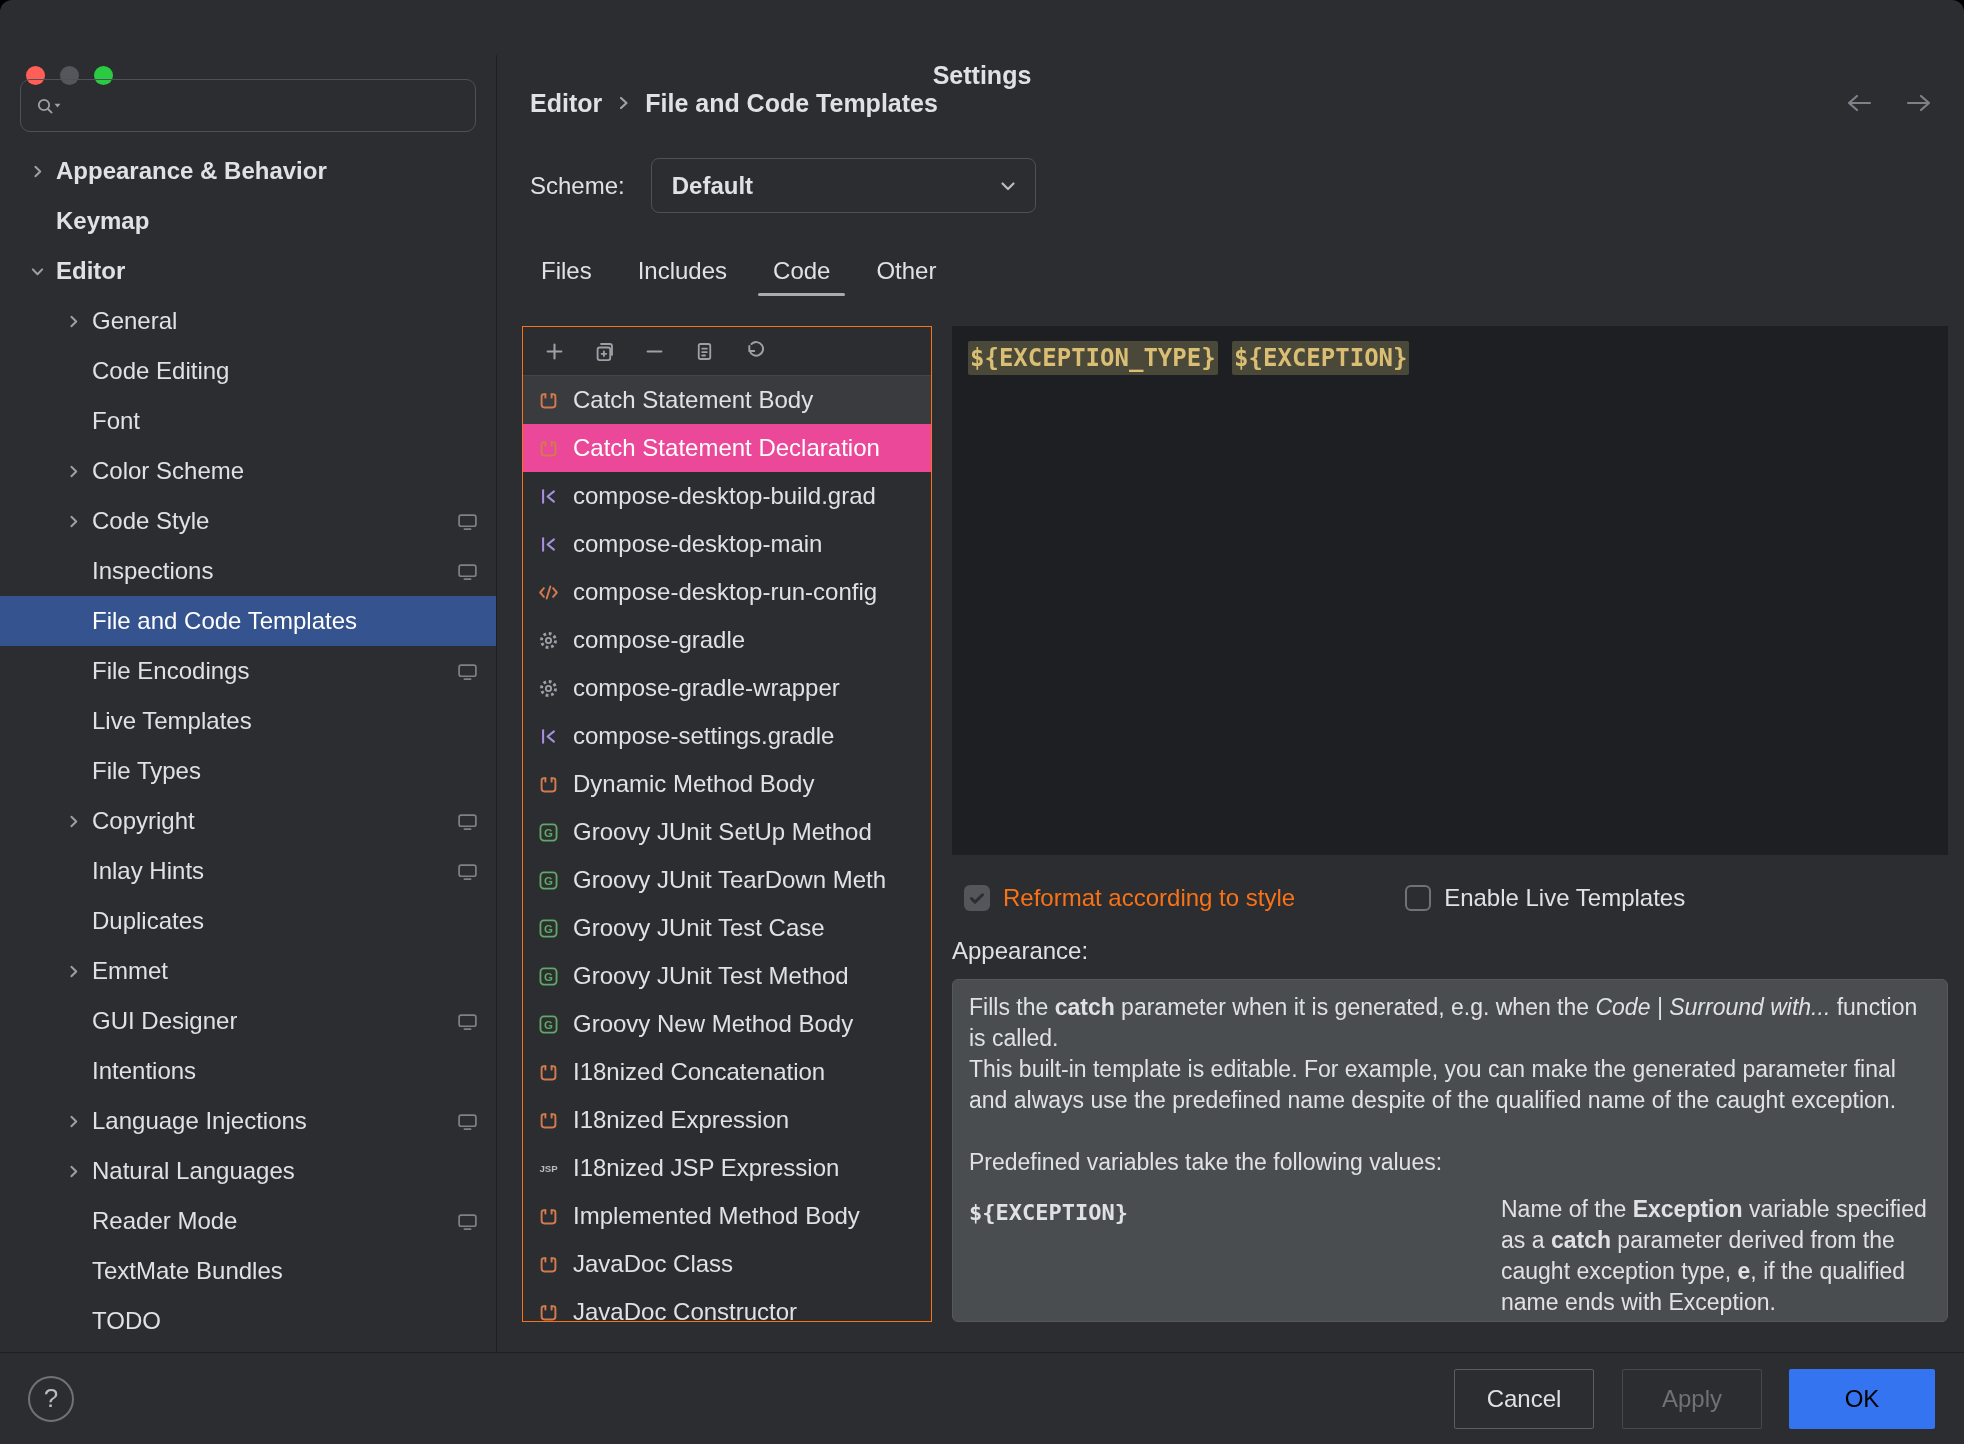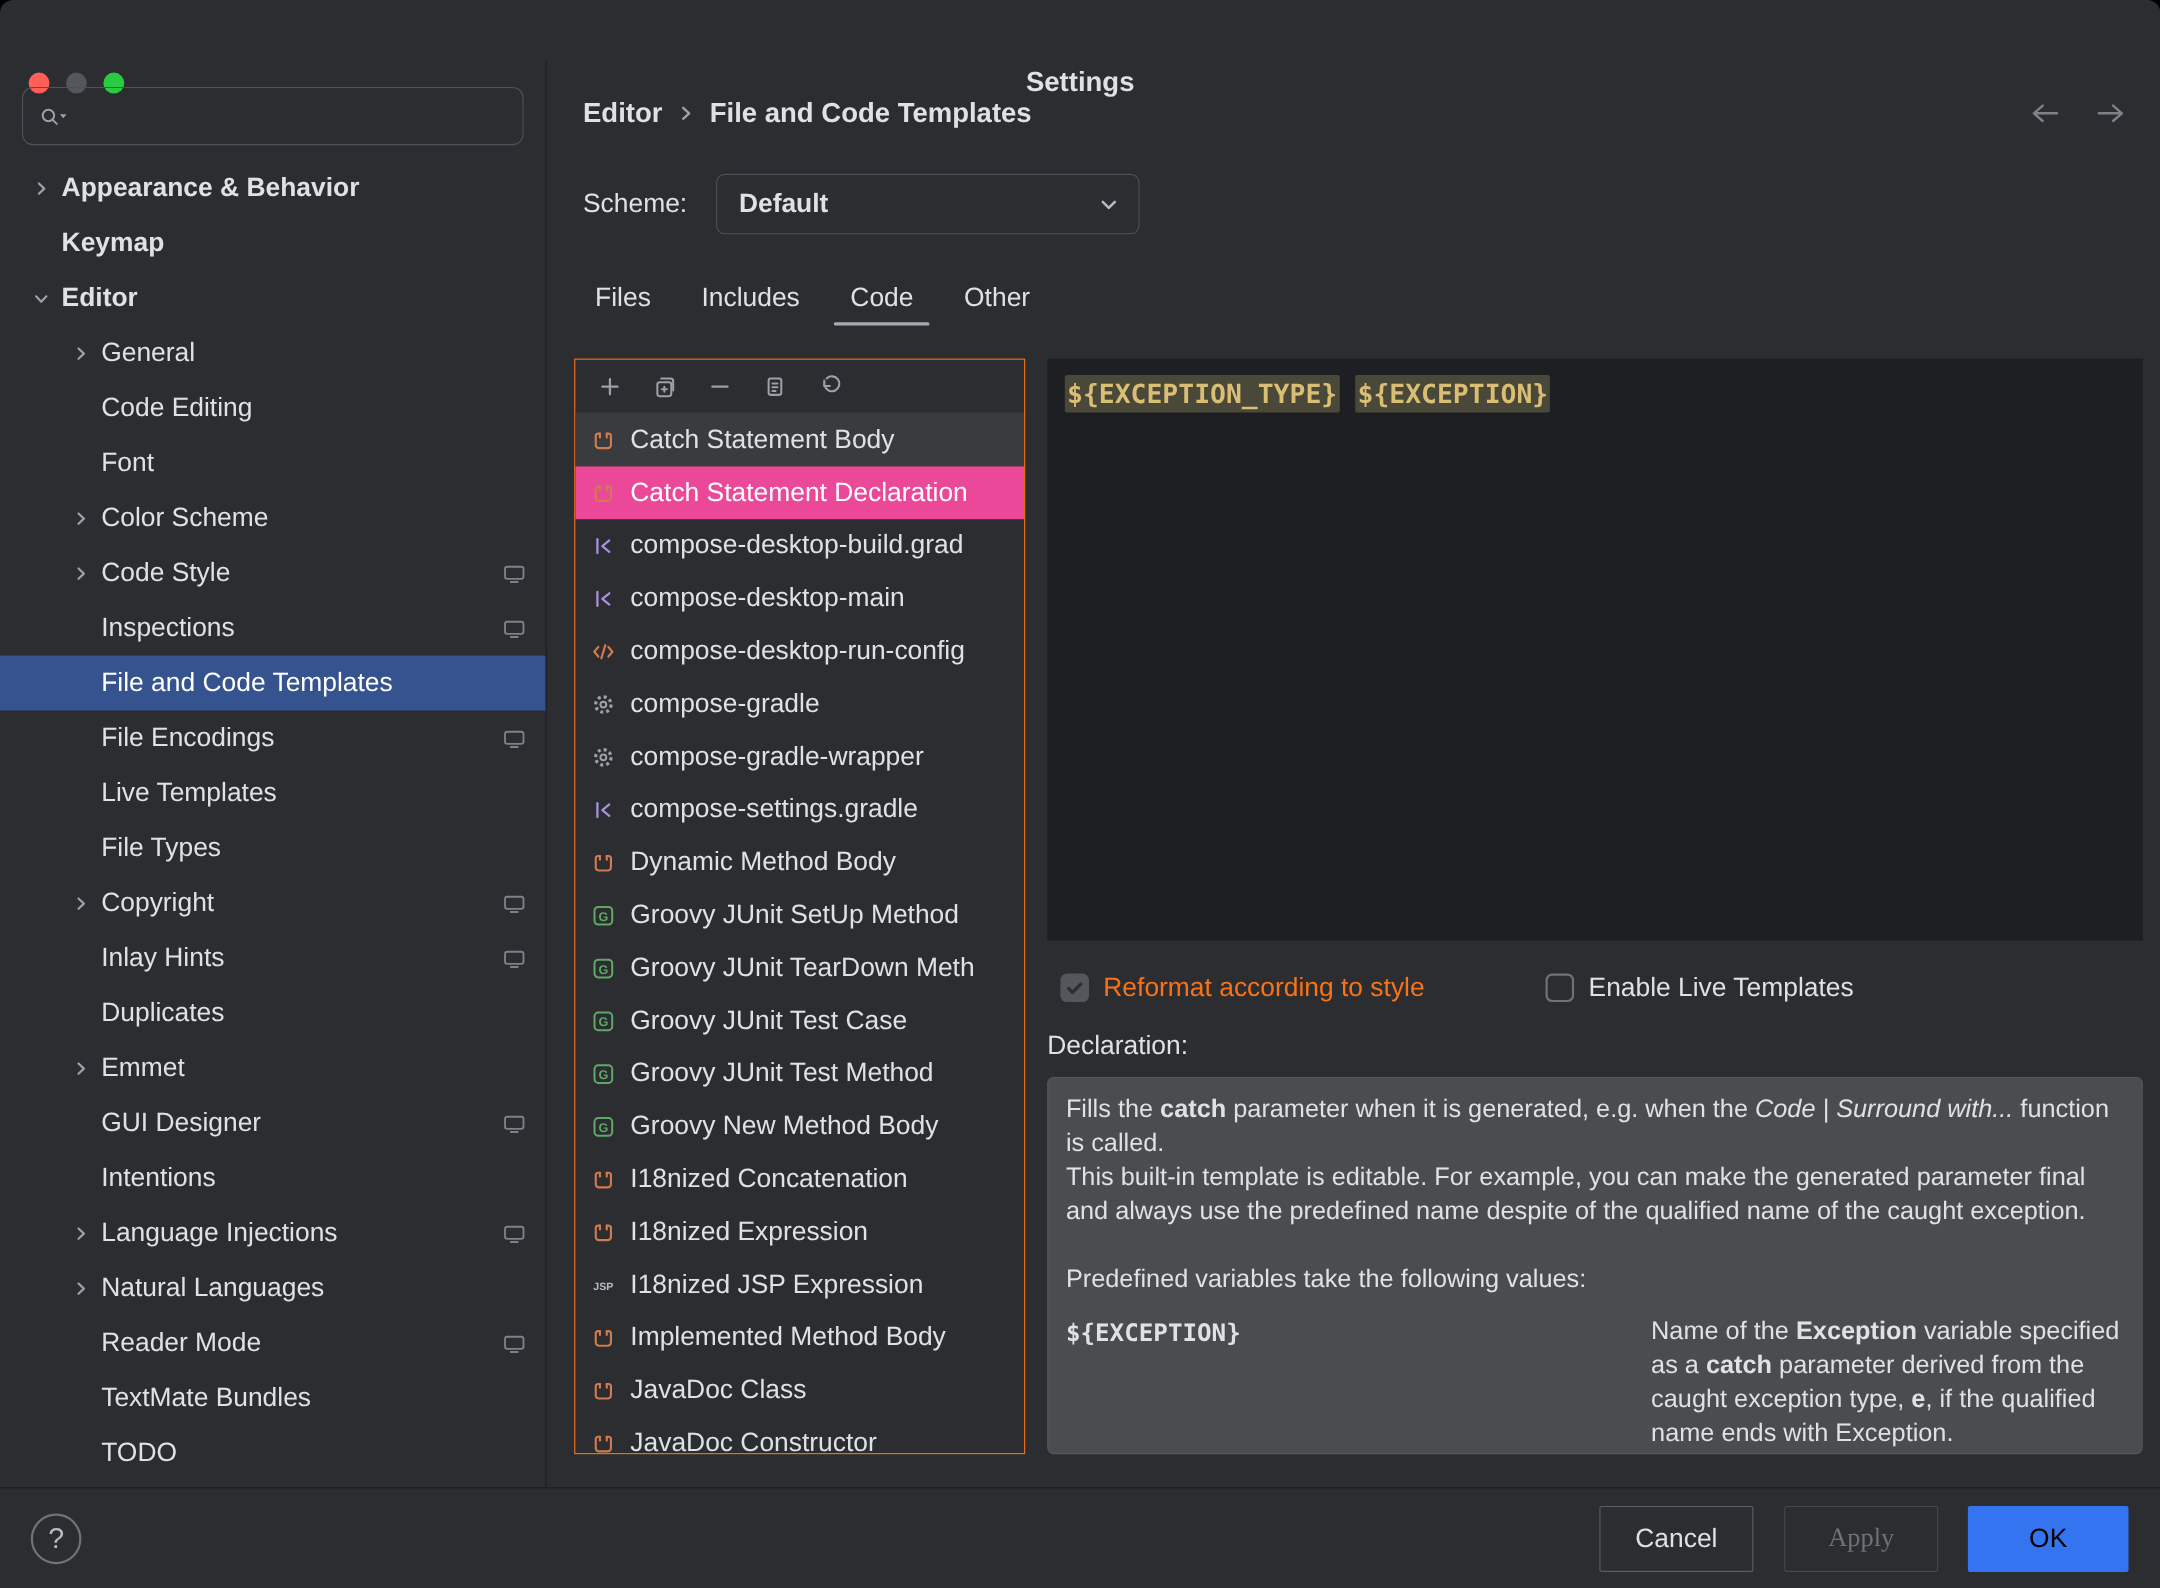--- a/index.html
+++ b/index.html
@@ -99,21 +99,21 @@
 
   
   .footer{position:absolute;left:0;right:0;bottom:0;height:92px;border-top:1px solid #1E1F22;
           background:#2B2D30;display:flex;align-items:center;padding:0 29px 0 28px;box-sizing:border-box;}
   .help-btn{width:46px;height:46px;border-radius:50%;border:2px solid #6E7378;color:#B9BCC2;
             font-size:26px;display:flex;align-items:center;justify-content:center;box-sizing:border-box;}
   .spacer{flex:1;}
   .btn{height:60px;border-radius:2px;font-size:24px;display:flex;align-items:center;justify-content:center;
        box-sizing:border-box;}
   .btn-cancel{width:140px;border:1px solid #5A5E64;color:#DFE1E5;background:transparent;margin-right:28px;}
-  .btn-apply{width:140px;border:1px solid #46484D;color:#6E7176;background:transparent;margin-right:27px;font-family:Liberation Serif, serif;}
+  .btn-apply{width:140px;border:1px solid #46484D;color:#6E7176;background:transparent;margin-right:27px;}
   .btn-ok{width:146px;background:#3574F0;color:#000000;}
 </style>
 </head>
 <body>
 
 <div class="window">
 
   <div class="titlebar">
     <div class="lights">
       <span class="light red"></span>
@@ -602,21 +602,21 @@
                 </svg>
               </span>
             <span class="opt-label">Reformat according to style</span>
           </div>
           <div class="opt opt2" id="opt-live">
             <span class="cbx" id="cbx-live"></span>
             <span class="opt-label">Enable Live Templates</span>
           </div>
         </div>
 
-        <div class="desc-label">Declaration:</div>
+        <div class="desc-label">Appearance:</div>
         <div class="desc-box" id="descbox">
             <div class="para"><span>Fills the </span><span class="b">catch</span><span> parameter when it is generated, e.g. when the </span><span class="i">Code | Surround with...</span><span> function is called.</span></div>
             <div class="para"><span>This built-in template is editable. For example, you can make the generated parameter final and always use the predefined name despite of the qualified name of the caught exception.</span></div>
             <div class="para spaced"><span>Predefined variables take the following values:</span></div>
             <div class="var-row">
               <div class="var-name">${EXCEPTION}</div>
               <div class="var-desc"><span>Name of the </span><span class="b">Exception</span><span> variable specified as a </span><span class="b">catch</span><span> parameter derived from the caught exception type, </span><span class="b">e</span><span>, if the qualified name ends with Exception.</span></div>
             </div>
           </div>
       </div>

